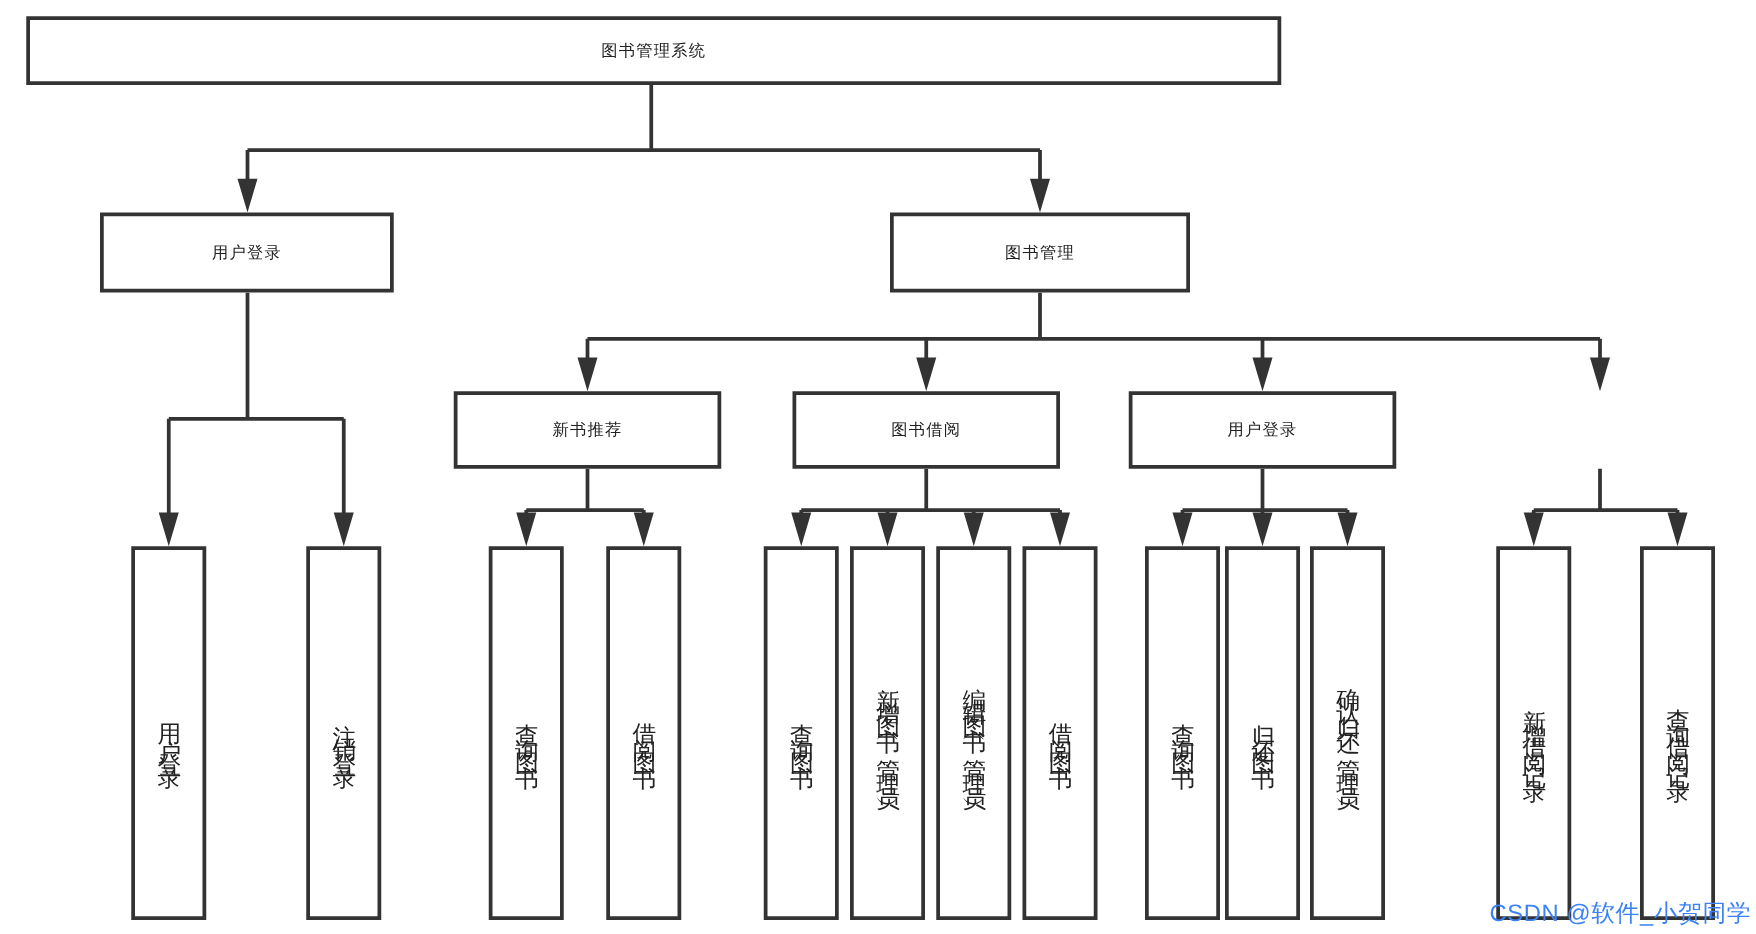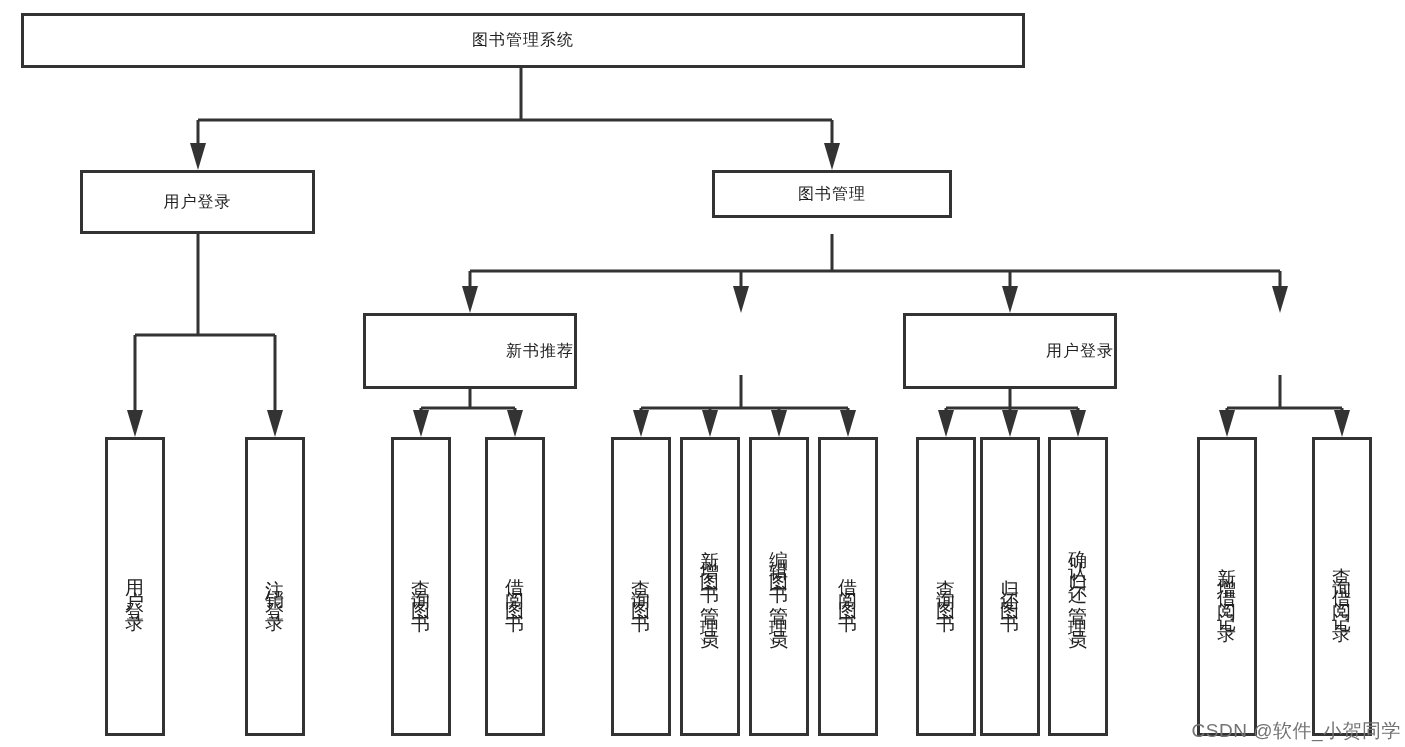--- a/index.html
+++ b/index.html
@@ -27,35 +27,35 @@
     position: absolute;
     box-sizing: border-box;
     border: 3px solid #333333;
     background: #ffffff;
     display: flex;
     align-items: center;
     justify-content: center;
     color: #222222;
   }
   .box .h-label {
-    font-size: 16px;
+    font-size: 13px;
     letter-spacing: 1px;
     white-space: nowrap;
   }
   .leaf .v-label {
     writing-mode: vertical-rl;
     text-orientation: mixed;
     font-size: 19px;
     line-height: 1;
     letter-spacing: 0.6em;
   }
   .root-box   { left: 21px;  top: 13px;  width: 1004px; height: 55px; }
   .l2-a       { left: 80px;  top: 170px; width: 235px;  height: 64px; }
-  .l2-b       { left: 712px; top: 170px; width: 240px;  height: 48px; }
-  .l3         { top: 313px;  height: 76px; width: 214px; justify-content: flex-end; }
+  .l2-b       { left: 712px; top: 170px; width: 240px;  height: 64px; }
+  .l3         { top: 313px;  height: 62px; width: 214px; }
   .l3-0 { left: 363px; }
   .l3-1 { left: 634px; }
   .l3-2 { left: 903px; }
   .l3-3 { left: 1173px; }
   .leaf       { top: 437px;  height: 299px; width: 60px; }
   .lf-0  { left: 105px; }
   .lf-1  { left: 245px; }
   .lf-2  { left: 391px; }
   .lf-3  { left: 485px; }
   .lf-4  { left: 611px; }
@@ -65,21 +65,21 @@
   .lf-8  { left: 916px; }
   .lf-9  { left: 980px; }
   .lf-10 { left: 1048px; }
   .lf-11 { left: 1197px; }
   .lf-12 { left: 1312px; }
   .watermark {
     position: absolute;
     right: 4px;
     bottom: 3px;
     font-size: 19px;
-    color: #737373;
+    color: #3b82f6;
     letter-spacing: 0.5px;
     white-space: nowrap;
   }
 </style>
 </head>
 <body>
 
 <div class="stage">
 
   <svg class="wires" viewBox="0 0 1405 747" xmlns="http://www.w3.org/2000/svg">
@@ -109,20 +109,23 @@
 
   <div class="box l2-a">
     <span class="h-label">用户登录</span>
   </div>
   <div class="box l2-b">
     <span class="h-label">图书管理</span>
   </div>
 
   <div class="box l3 l3-0">
     <span class="h-label">新书推荐</span>
+  </div>
+  <div class="box l3 l3-1">
+    <span class="h-label">图书借阅</span>
   </div>
   <div class="box l3 l3-2">
     <span class="h-label">用户登录</span>
   </div>
 
   <div class="box leaf lf-0">
     <span class="v-label">用户登录</span>
   </div>
   <div class="box leaf lf-1">
     <span class="v-label">注销登录</span>

